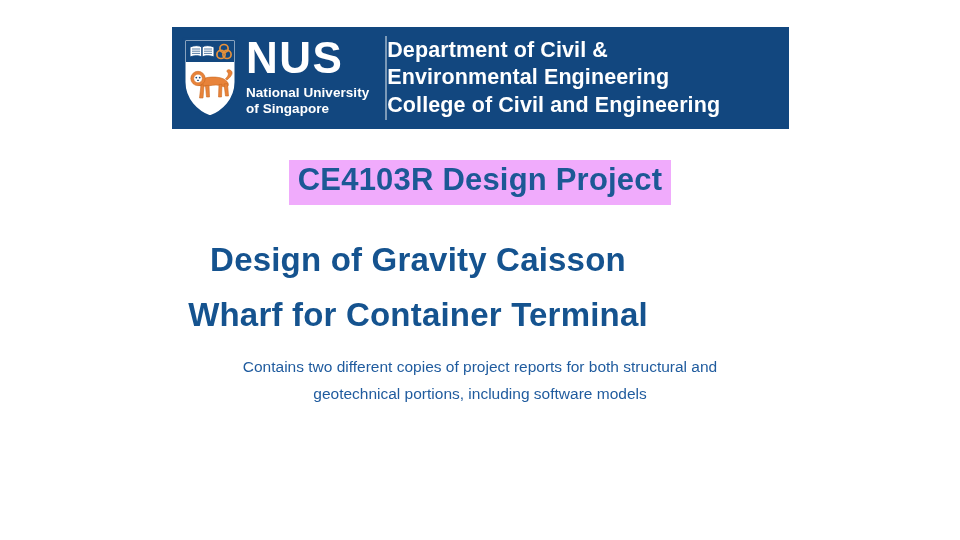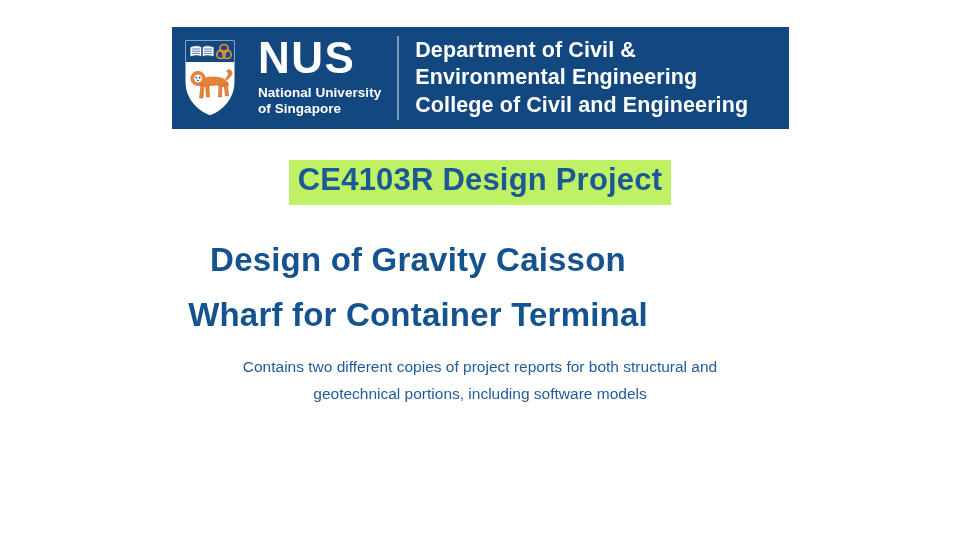--- a/index.html
+++ b/index.html
@@ -33,21 +33,21 @@
     margin-left: 8px;
     flex: 0 0 auto;
     display: flex;
     align-items: center;
     justify-content: center;
   }
   .crest-wrap svg { display: block; }
 
   .wordmark {
     flex: 0 0 auto;
-    margin-left: 18px;
+    margin-left: 6px;
     color: #ffffff;
     line-height: 1;
     padding-bottom: 2px;
   }
   .wordmark .nus {
     font-size: 44px;
     font-weight: 700;
     letter-spacing: 1.5px;
     line-height: 0.98;
     display: block;
@@ -65,42 +65,42 @@
   .divider {
     flex: 0 0 auto;
     width: 2px;
     height: 84px;
     background: rgba(255,255,255,0.45);
     margin-left: 16px;
   }
 
   .dept {
     flex: 1 1 auto;
-    margin-left: 16px;
+    margin-left: 0;
     color: #ffffff;
     line-height: 1.28;
   }
   .dept div {
     font-size: 21.5px;
     font-weight: 600;
     letter-spacing: 0.1px;
     white-space: nowrap;
   }
 
   
   .course-title-row {
     position: absolute;
     left: 0;
     top: 160px;
     width: 960px;
     text-align: center;
   }
   .course-title {
     display: inline-block;
-    background: #bef264;
+    background: #f0abfc;
     color: #1C5895;
     font-size: 31px;
     font-weight: 700;
     letter-spacing: 0.2px;
     padding: 3px 9px 7px 9px;
     line-height: 1.12;
   }
 
   .project-title {
     position: absolute;

